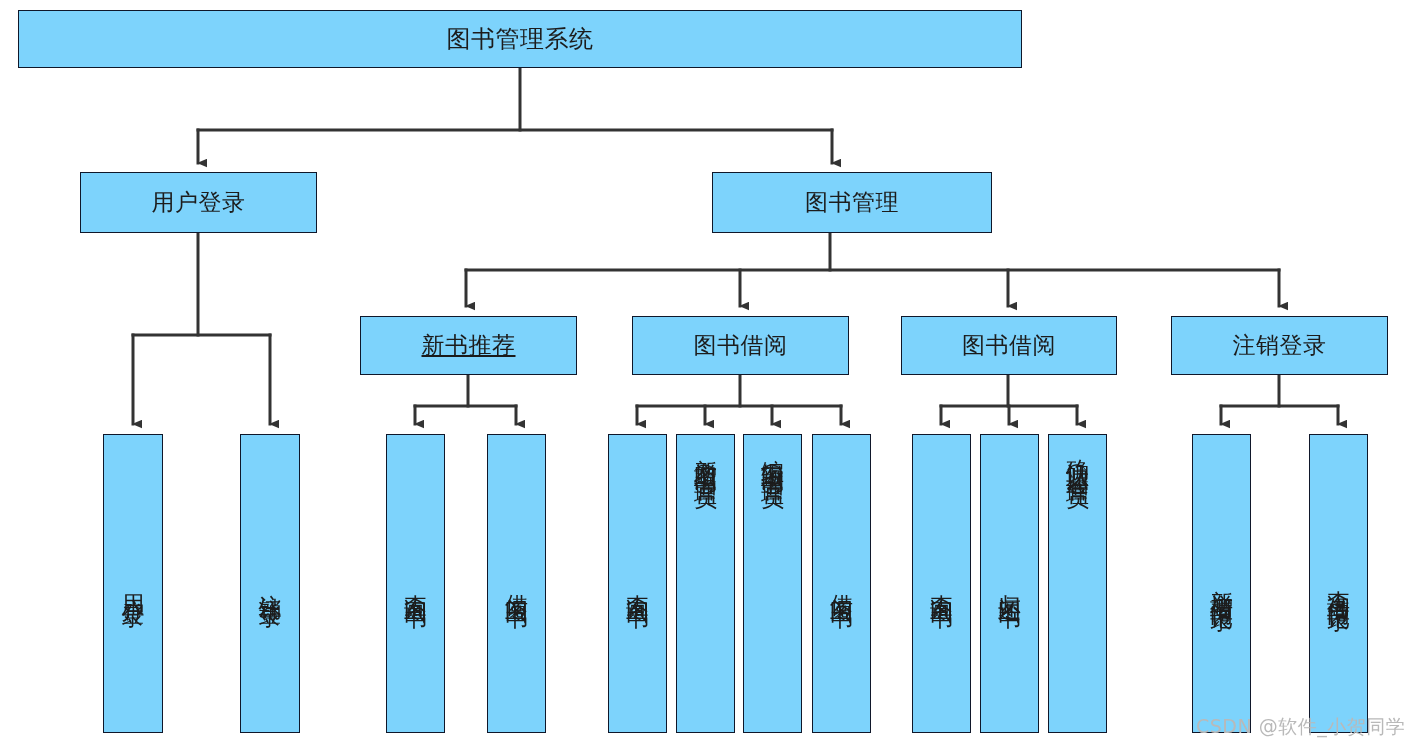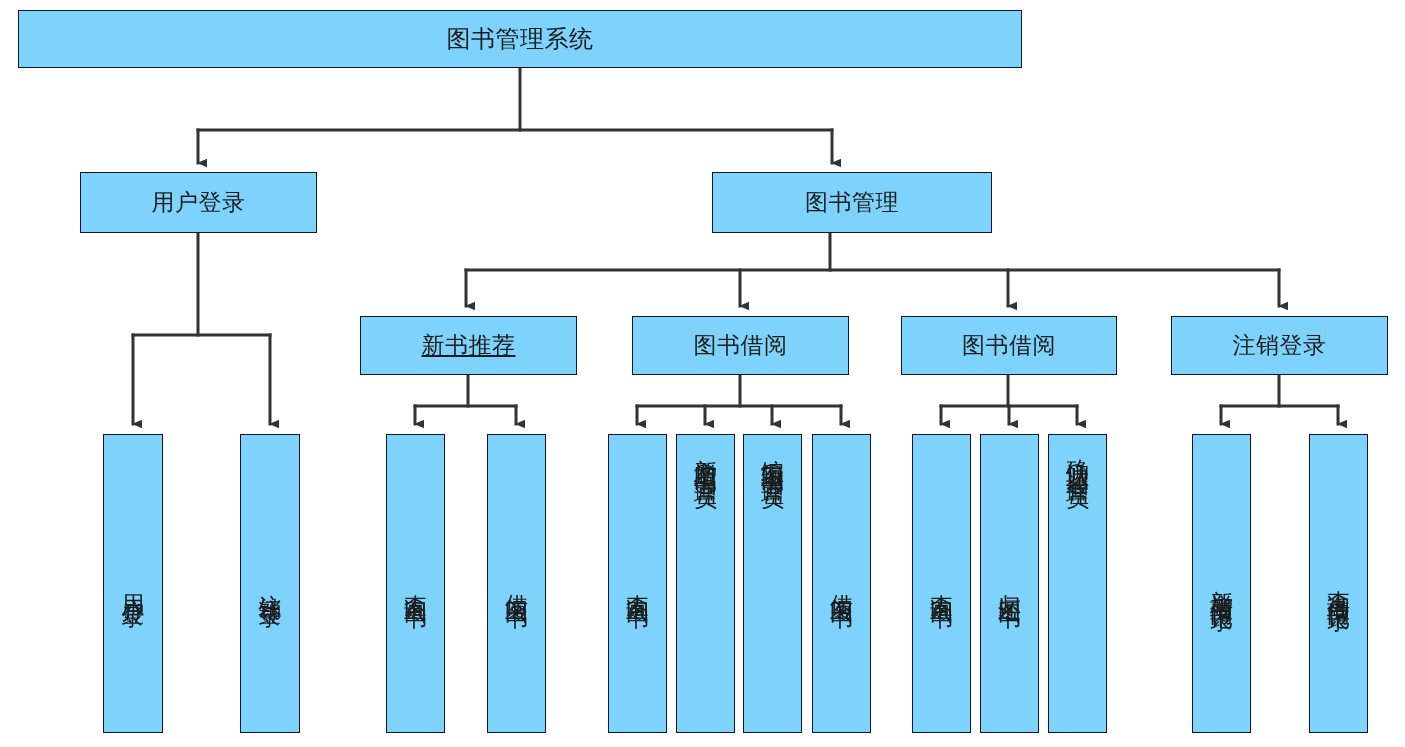--- a/index.html
+++ b/index.html
@@ -206,14 +206,15 @@
   </div>
 
   <div class="node vertical center" style="left:1192px; top:434px; width:59px; height:299px;">
     <span class="node-label">新增借阅记录</span>
   </div>
 
   <div class="node vertical center" style="left:1309px; top:434px; width:59px; height:299px;">
     <span class="node-label">查询借阅记录</span>
   </div>
 
+  <div class="watermark" style="left:1196px; top:714px;">CSDN @软件_小贺同学</div>
 
 </div>
 
 </body></html>

